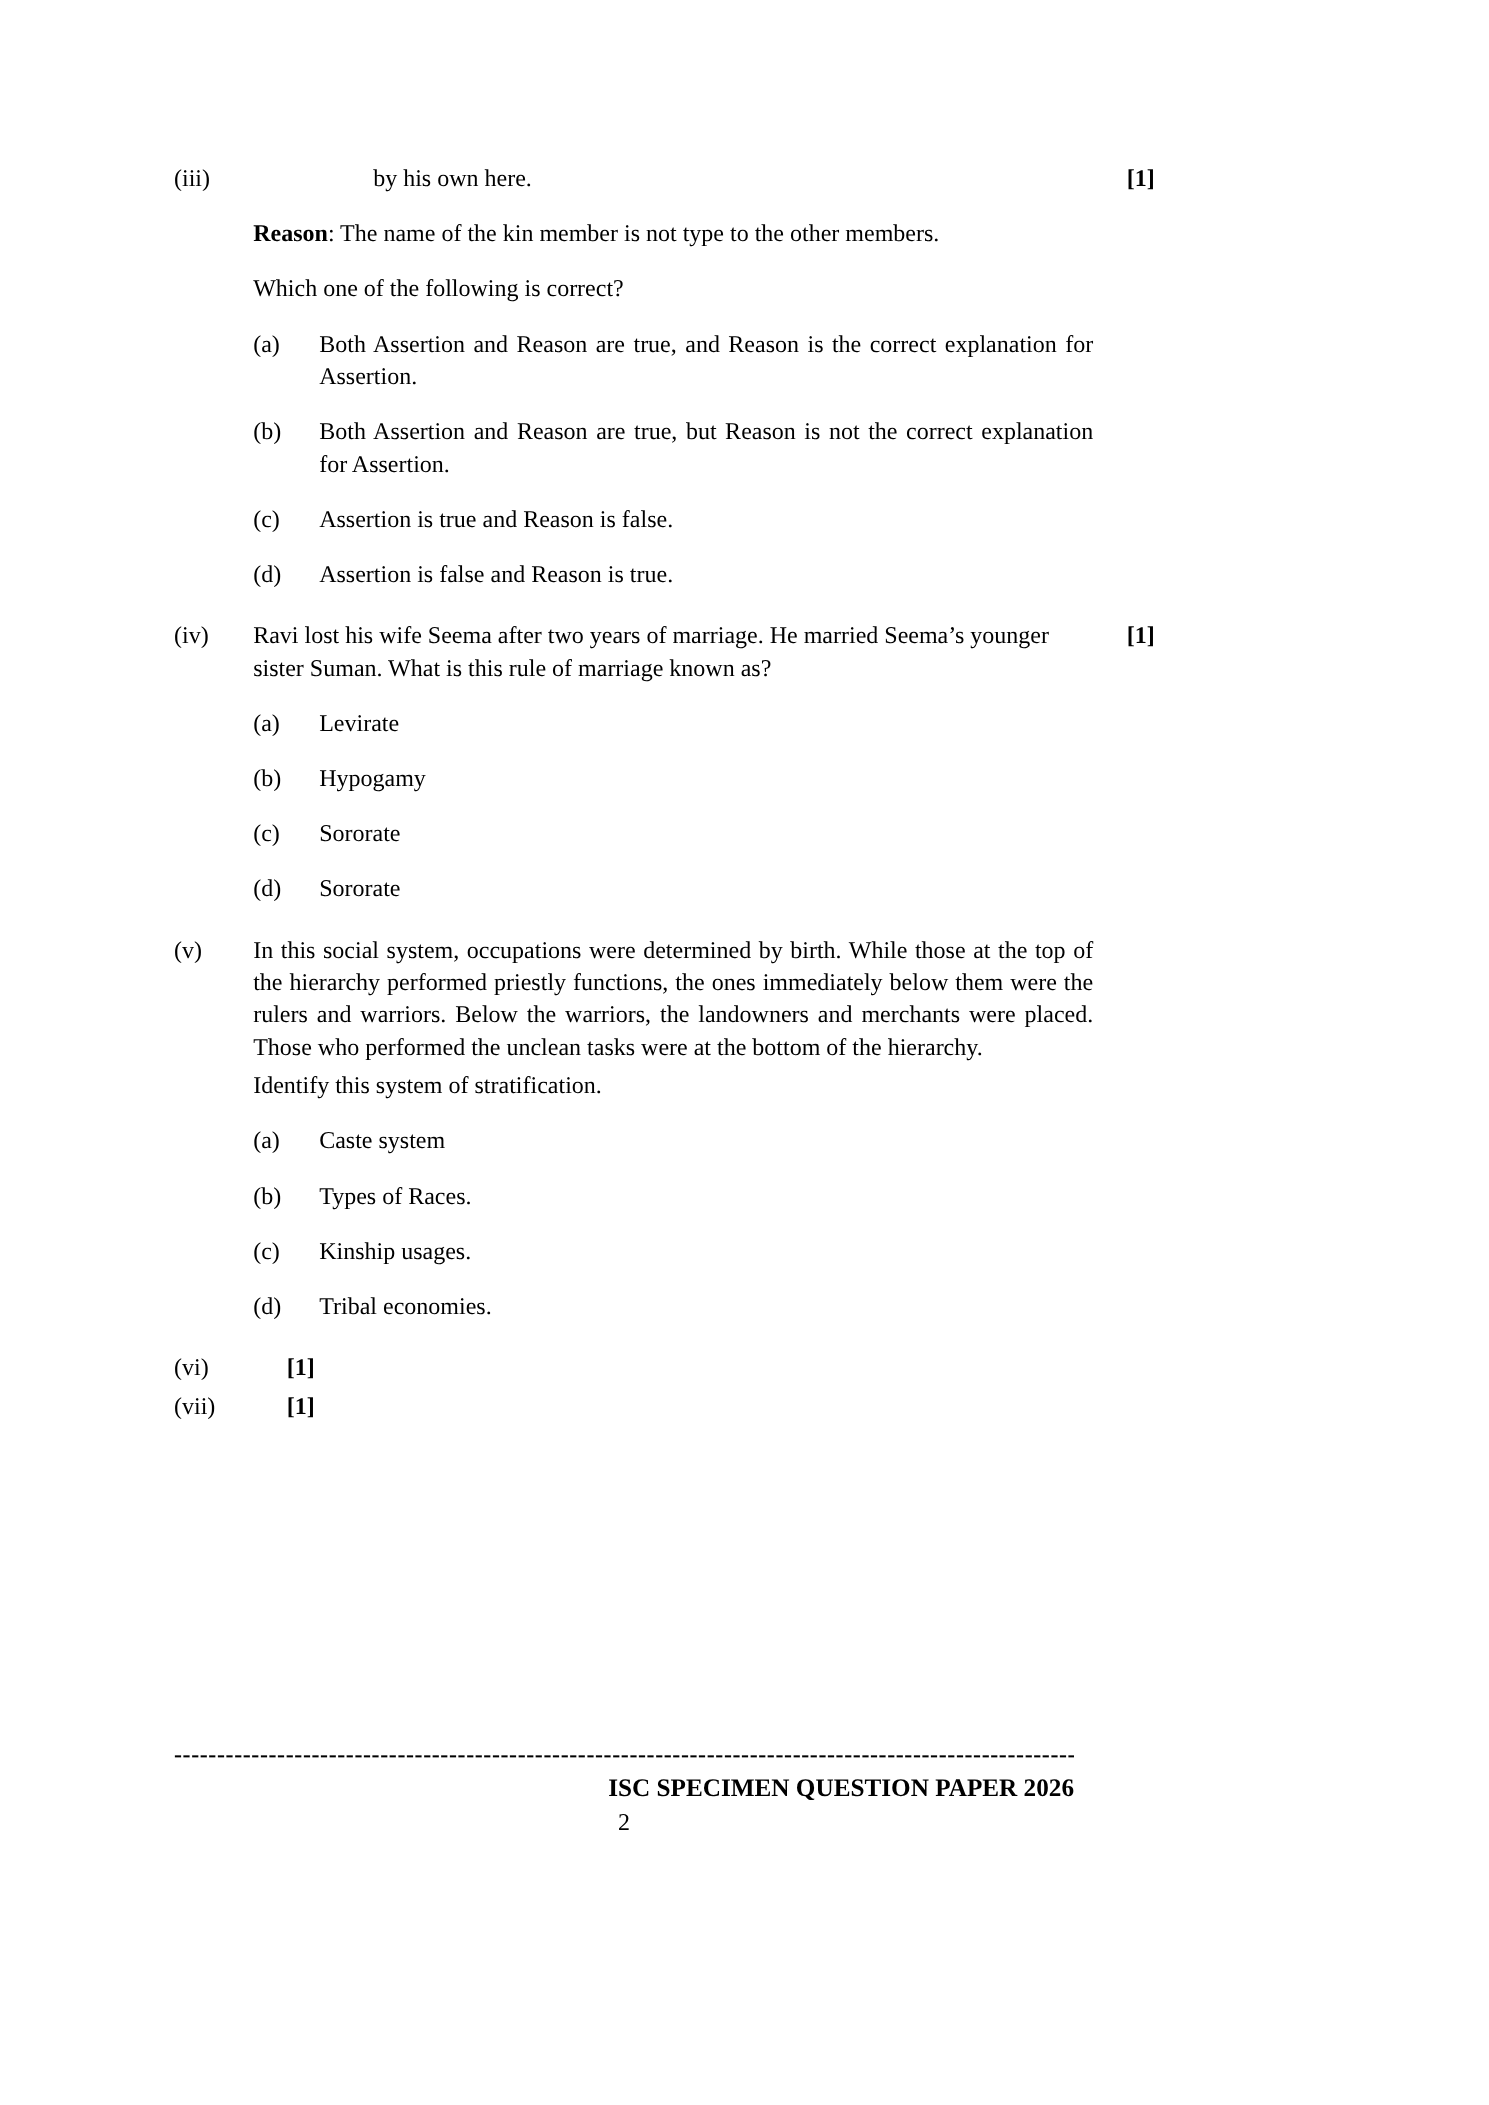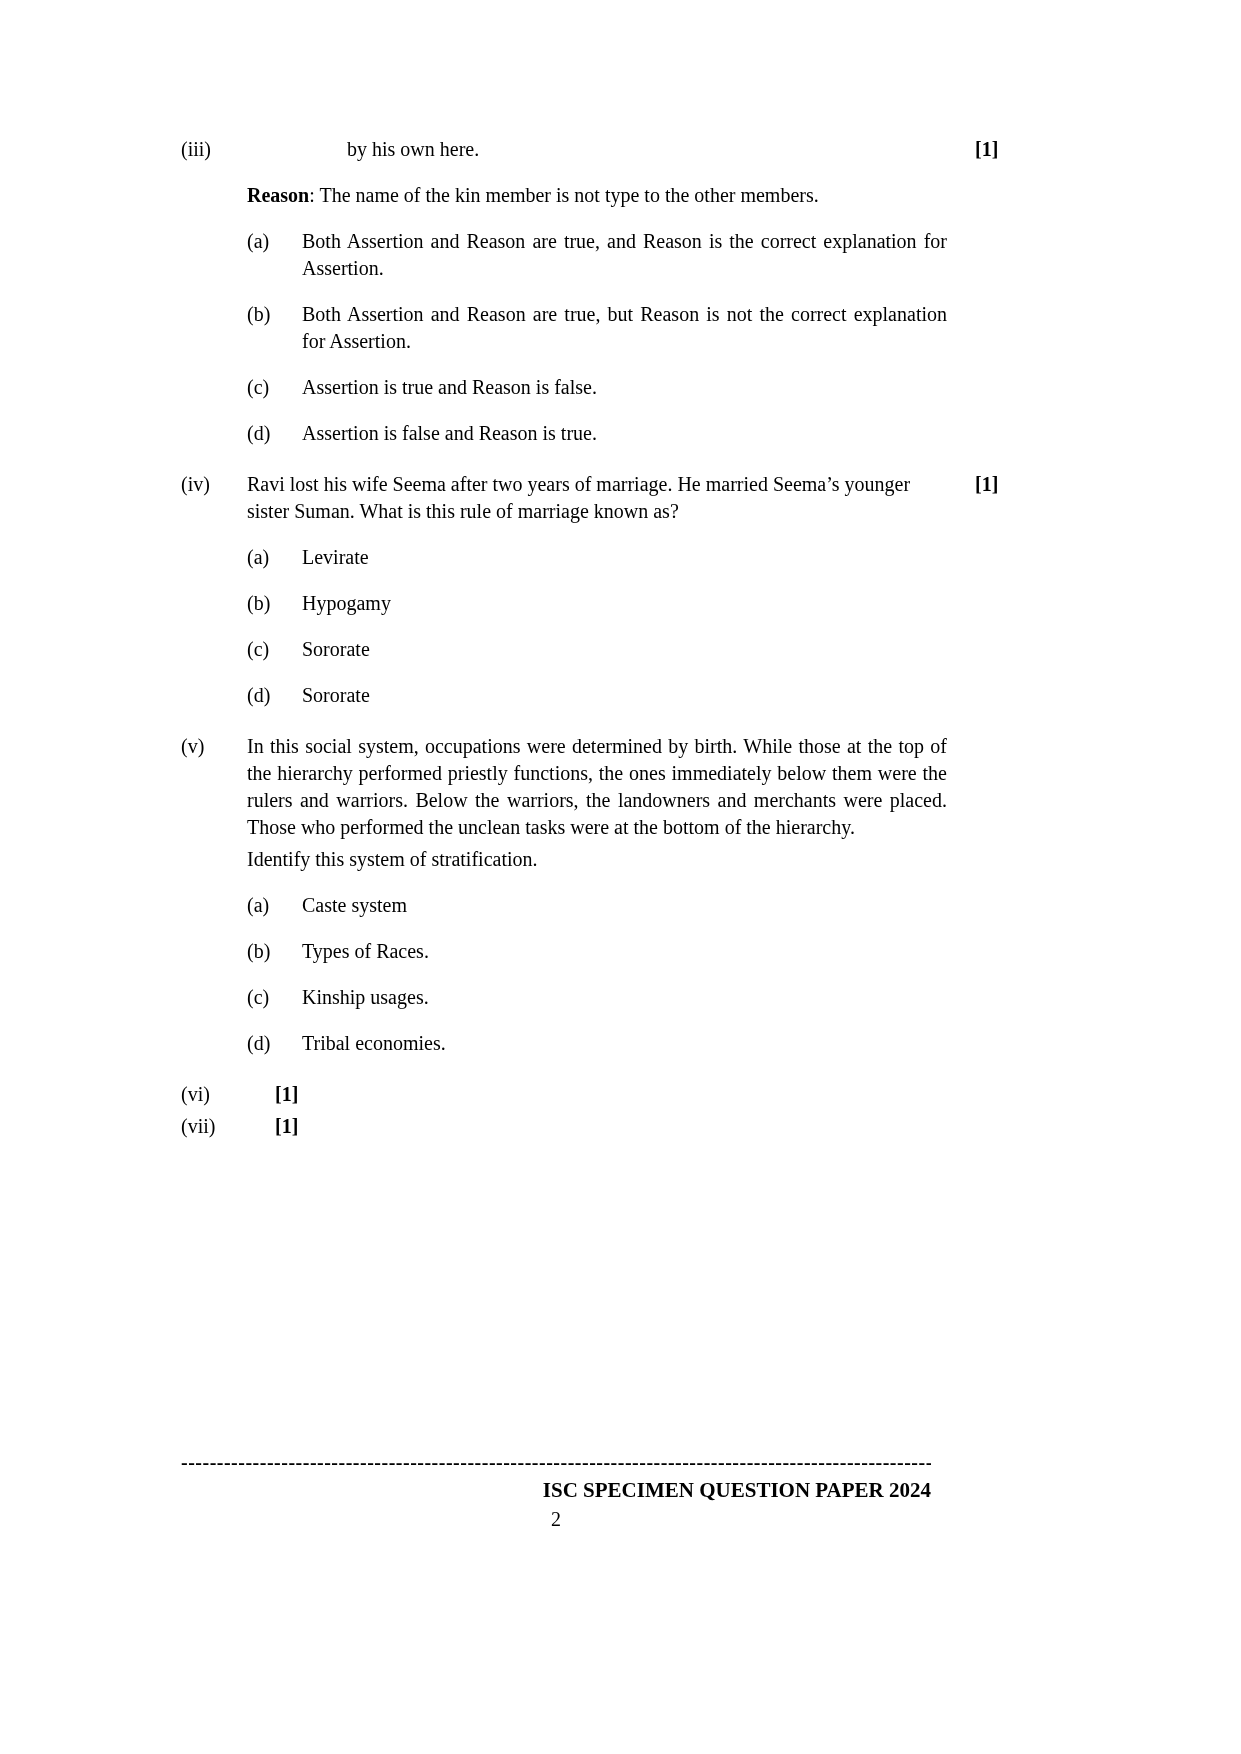--- a/index.html
+++ b/index.html
@@ -10,21 +10,20 @@
     color:#000;
     position:relative;
     overflow:hidden;
   }
   .page {
     position:relative;
     width:1031px; height:1754px;
     padding:136px 136px 0 145px;
     font-size:20px;
     line-height:27px;
-    margin-left:36px;
   }
   .q {
     display:grid;
     grid-template-columns:66px 700px 1fr;
     margin-bottom:5px;
   }
   .qnum { white-space:nowrap; }
   .qmarks {
     font-weight:bold;
     padding-left:28px;
@@ -71,20 +70,21 @@
 
   <div class="q">
     <div class="qnum">(iii)</div>
     <div class="qbody">
       <div class="para">
         <div class="indent2">by his own here.</div>
       </div>
       <div class="para">
         <span class="bold">Reason</span><span>: The name of the kin member is not type to the other members.</span>
       </div>
+      <div class="para">Which one of the following is correct?</div>
       <div class="opt">
         <div>(a)</div>
         <div class="just">Both Assertion and Reason are true, and Reason is the correct explanation for Assertion.</div>
       </div>
       <div class="opt">
         <div>(b)</div>
         <div class="just">Both Assertion and Reason are true, but Reason is not the correct explanation for Assertion.</div>
       </div>
       <div class="opt">
         <div>(c)</div>
@@ -152,17 +152,17 @@
     <div class="qmarks">[1]</div>
   </div>
 
   <div class="q">
     <div class="qnum">(vii)</div>
     <div class="qmarks">[1]</div>
   </div>
 
   <div class="footer">
     <div class="divider">------------------------------------------------------------------------------------------------------------------------------------------------------------------------</div>
-    <div class="footer-title">ISC SPECIMEN QUESTION PAPER 2024</div>
+    <div class="footer-title">ISC SPECIMEN QUESTION PAPER 2026</div>
     <div class="footer-page">2</div>
   </div>
 
 </div>
 
 </body></html>

